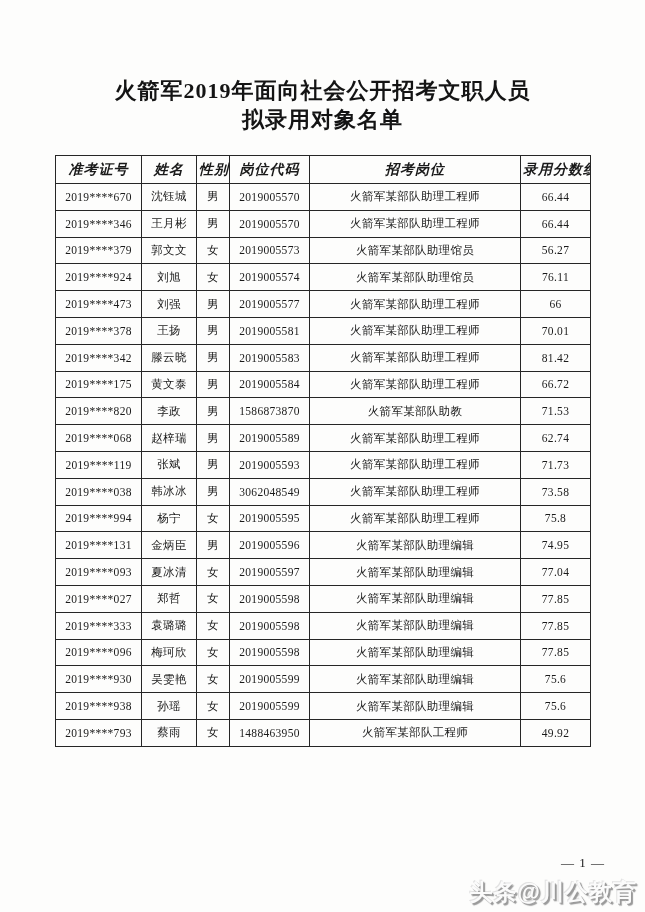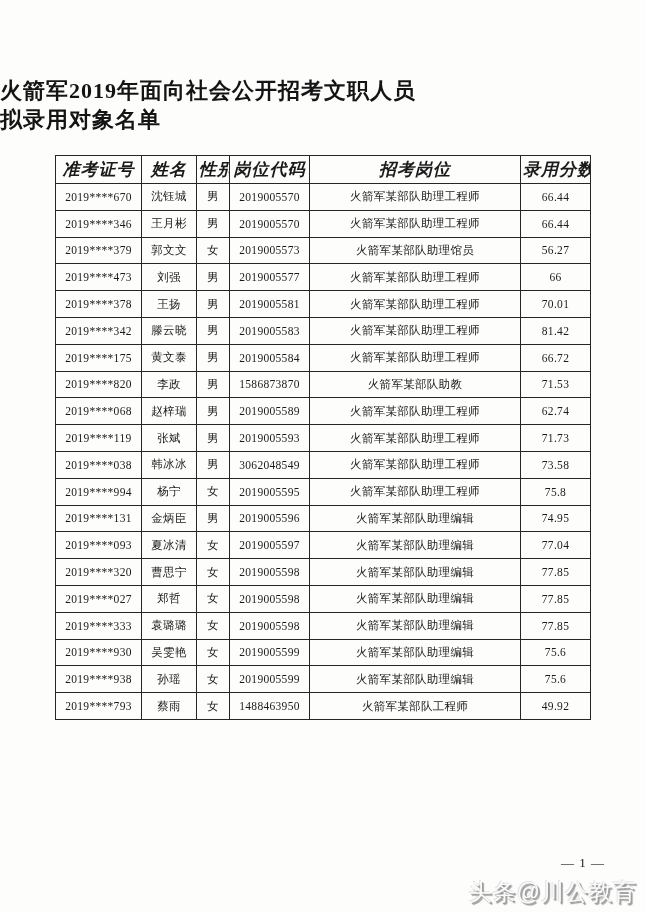--- a/index.html
+++ b/index.html
@@ -10,20 +10,21 @@
     position:relative;
     overflow:hidden;
   }
   .page{
     position:absolute;inset:0;
     background:#fdfdfc;
   }
   .doc-title{
     position:absolute;
     top:76px;left:0;width:100%;
+    text-align:center;
     font-weight:bold;
     font-size:22px;
     line-height:29px;
     color:#141414;
     letter-spacing:1px;
   }
   table.roster{
     position:absolute;
     left:55px;top:155px;
     width:535px;
@@ -38,42 +39,42 @@
     text-align:center;
     vertical-align:middle;
     padding:0 2px;
     overflow:hidden;
     white-space:nowrap;
   }
   .roster thead th{
     height:27px;
     font-weight:bold;
     font-style:italic;
-    font-size:17px;
+    font-size:14px;
     letter-spacing:1px;
     margin-top:31px;
   }
   .roster tbody td{
     height:25.8px;
     letter-spacing:0.3px;
   }
   .page-number{
     position:absolute;
     top:855px;
     right:40px;
     font-size:13px;
     letter-spacing:1px;
     color:#1a1a1a;
   }
   .watermark{
     position:absolute;
     bottom:4px;
     right:8px;
     font-family:"Liberation Sans","DejaVu Sans",sans-serif;
-    font-weight:normal;
+    font-weight:bold;
     font-size:23px;
     letter-spacing:1px;
     color:#fbfbfb;
     text-shadow:2px 2px 1px #999999, -1px -1px 0 #e2e2e2, 1px 1px 0 #aaaaaa;
   }
 </style>
 </head>
 <body>
 
 <div class="page">
@@ -121,20 +122,28 @@
         </tr>
         <tr>
           <td>2019****379</td>
           <td>郭文文</td>
           <td>女</td>
           <td>2019005573</td>
           <td>火箭军某部队助理馆员</td>
           <td>56.27</td>
         </tr>
         <tr>
+          <td>2019****924</td>
+          <td>刘旭</td>
+          <td>女</td>
+          <td>2019005574</td>
+          <td>火箭军某部队助理馆员</td>
+          <td>76.11</td>
+        </tr>
+        <tr>
           <td>2019****473</td>
           <td>刘强</td>
           <td>男</td>
           <td>2019005577</td>
           <td>火箭军某部队助理工程师</td>
           <td>66</td>
         </tr>
         <tr>
           <td>2019****378</td>
           <td>王扬</td>
@@ -209,38 +218,38 @@
         </tr>
         <tr>
           <td>2019****093</td>
           <td>夏冰清</td>
           <td>女</td>
           <td>2019005597</td>
           <td>火箭军某部队助理编辑</td>
           <td>77.04</td>
         </tr>
         <tr>
-          <td>2019****320</td>
-          <td>曹思宁</td>
-          <td>女</td>
-          <td>2019005598</td>
-          <td>火箭军某部队助理编辑</td>
-          <td>77.85</td>
-        </tr>
-        <tr>
           <td>2019****027</td>
           <td>郑哲</td>
           <td>女</td>
           <td>2019005598</td>
           <td>火箭军某部队助理编辑</td>
           <td>77.85</td>
         </tr>
         <tr>
           <td>2019****333</td>
           <td>袁璐璐</td>
+          <td>女</td>
+          <td>2019005598</td>
+          <td>火箭军某部队助理编辑</td>
+          <td>77.85</td>
+        </tr>
+        <tr>
+          <td>2019****096</td>
+          <td>梅珂欣</td>
           <td>女</td>
           <td>2019005598</td>
           <td>火箭军某部队助理编辑</td>
           <td>77.85</td>
         </tr>
         <tr>
           <td>2019****930</td>
           <td>吴雯艳</td>
           <td>女</td>
           <td>2019005599</td>

